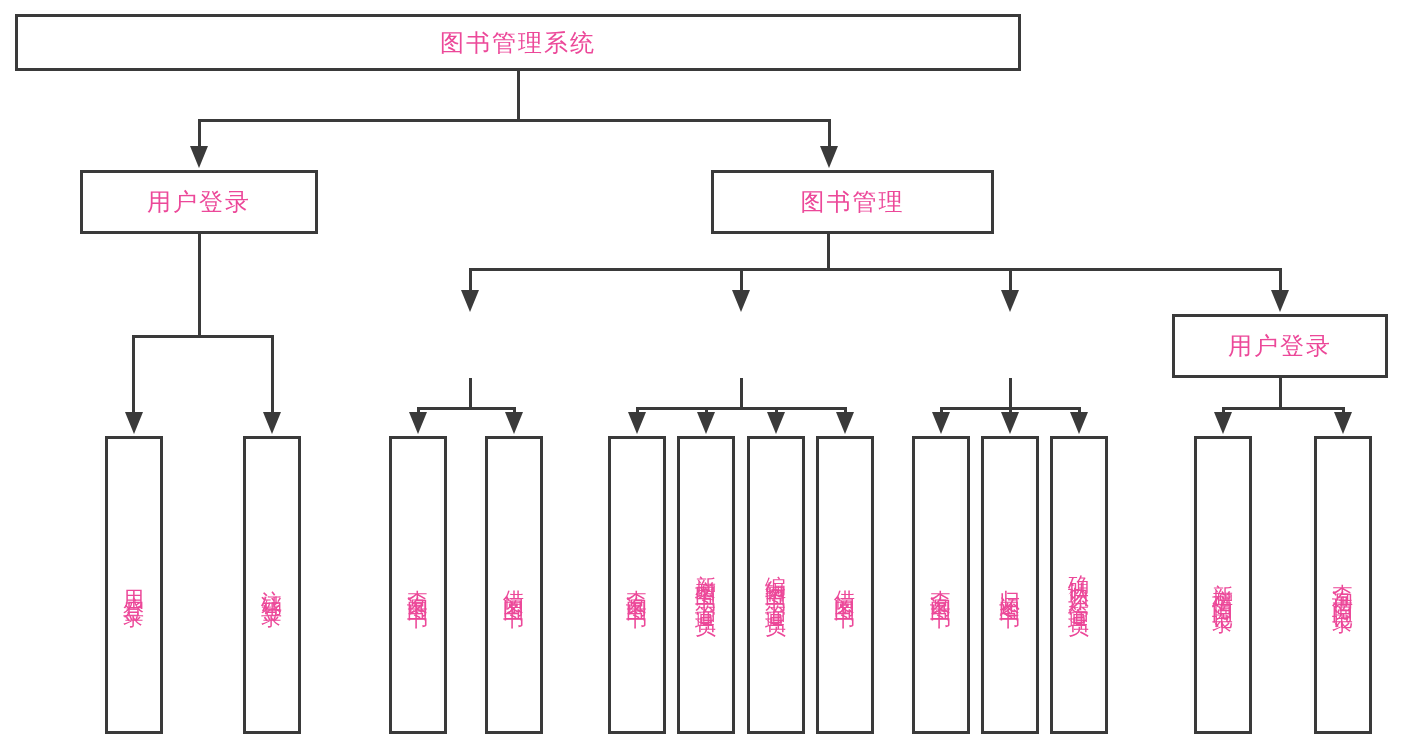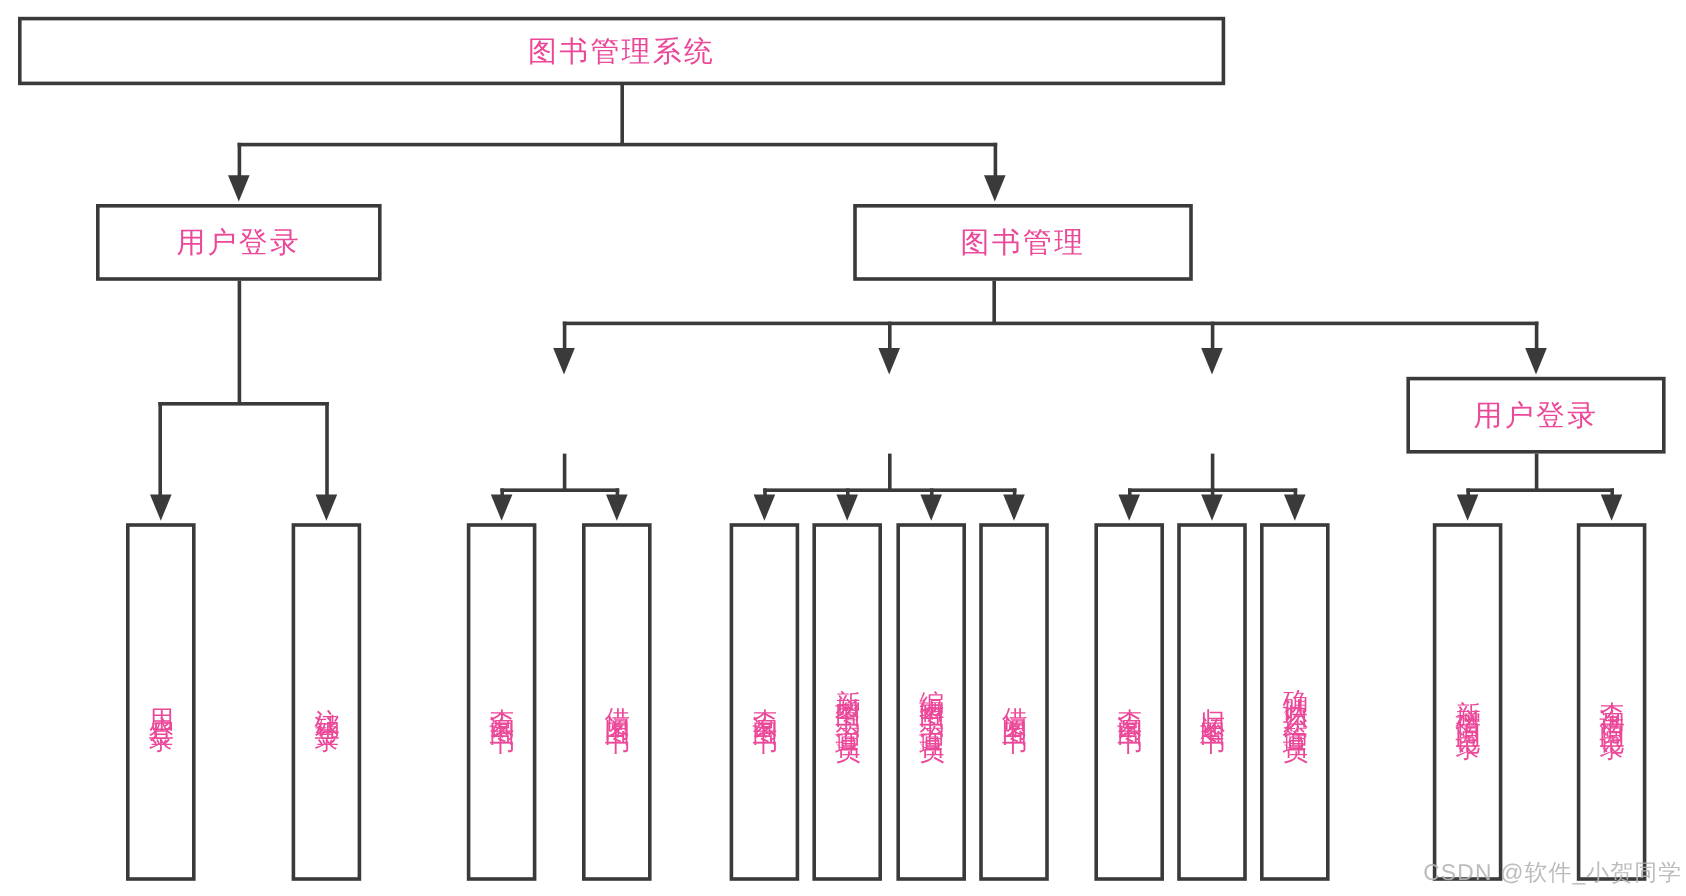--- a/index.html
+++ b/index.html
@@ -112,15 +112,14 @@
   <div class="box vbox" style="left:747px; top:436px; width:58px; height:298px;">编辑图书（管理员）</div>
   <div class="box vbox" style="left:816px; top:436px; width:58px; height:298px;">借阅图书</div>
 
   <div class="box vbox" style="left:912px; top:436px; width:58px; height:298px;">查询图书</div>
   <div class="box vbox" style="left:981px; top:436px; width:58px; height:298px;">归还图书</div>
   <div class="box vbox" style="left:1050px; top:436px; width:58px; height:298px;">确认归还（管理员）</div>
 
   <div class="box vbox" style="left:1194px; top:436px; width:58px; height:298px;">新增借阅记录</div>
   <div class="box vbox" style="left:1314px; top:436px; width:58px; height:298px;">查询借阅记录</div>
 
-  <div id="watermark">CSDN @软件_小贺同学</div>
 
 </div>
 
 </body></html>

